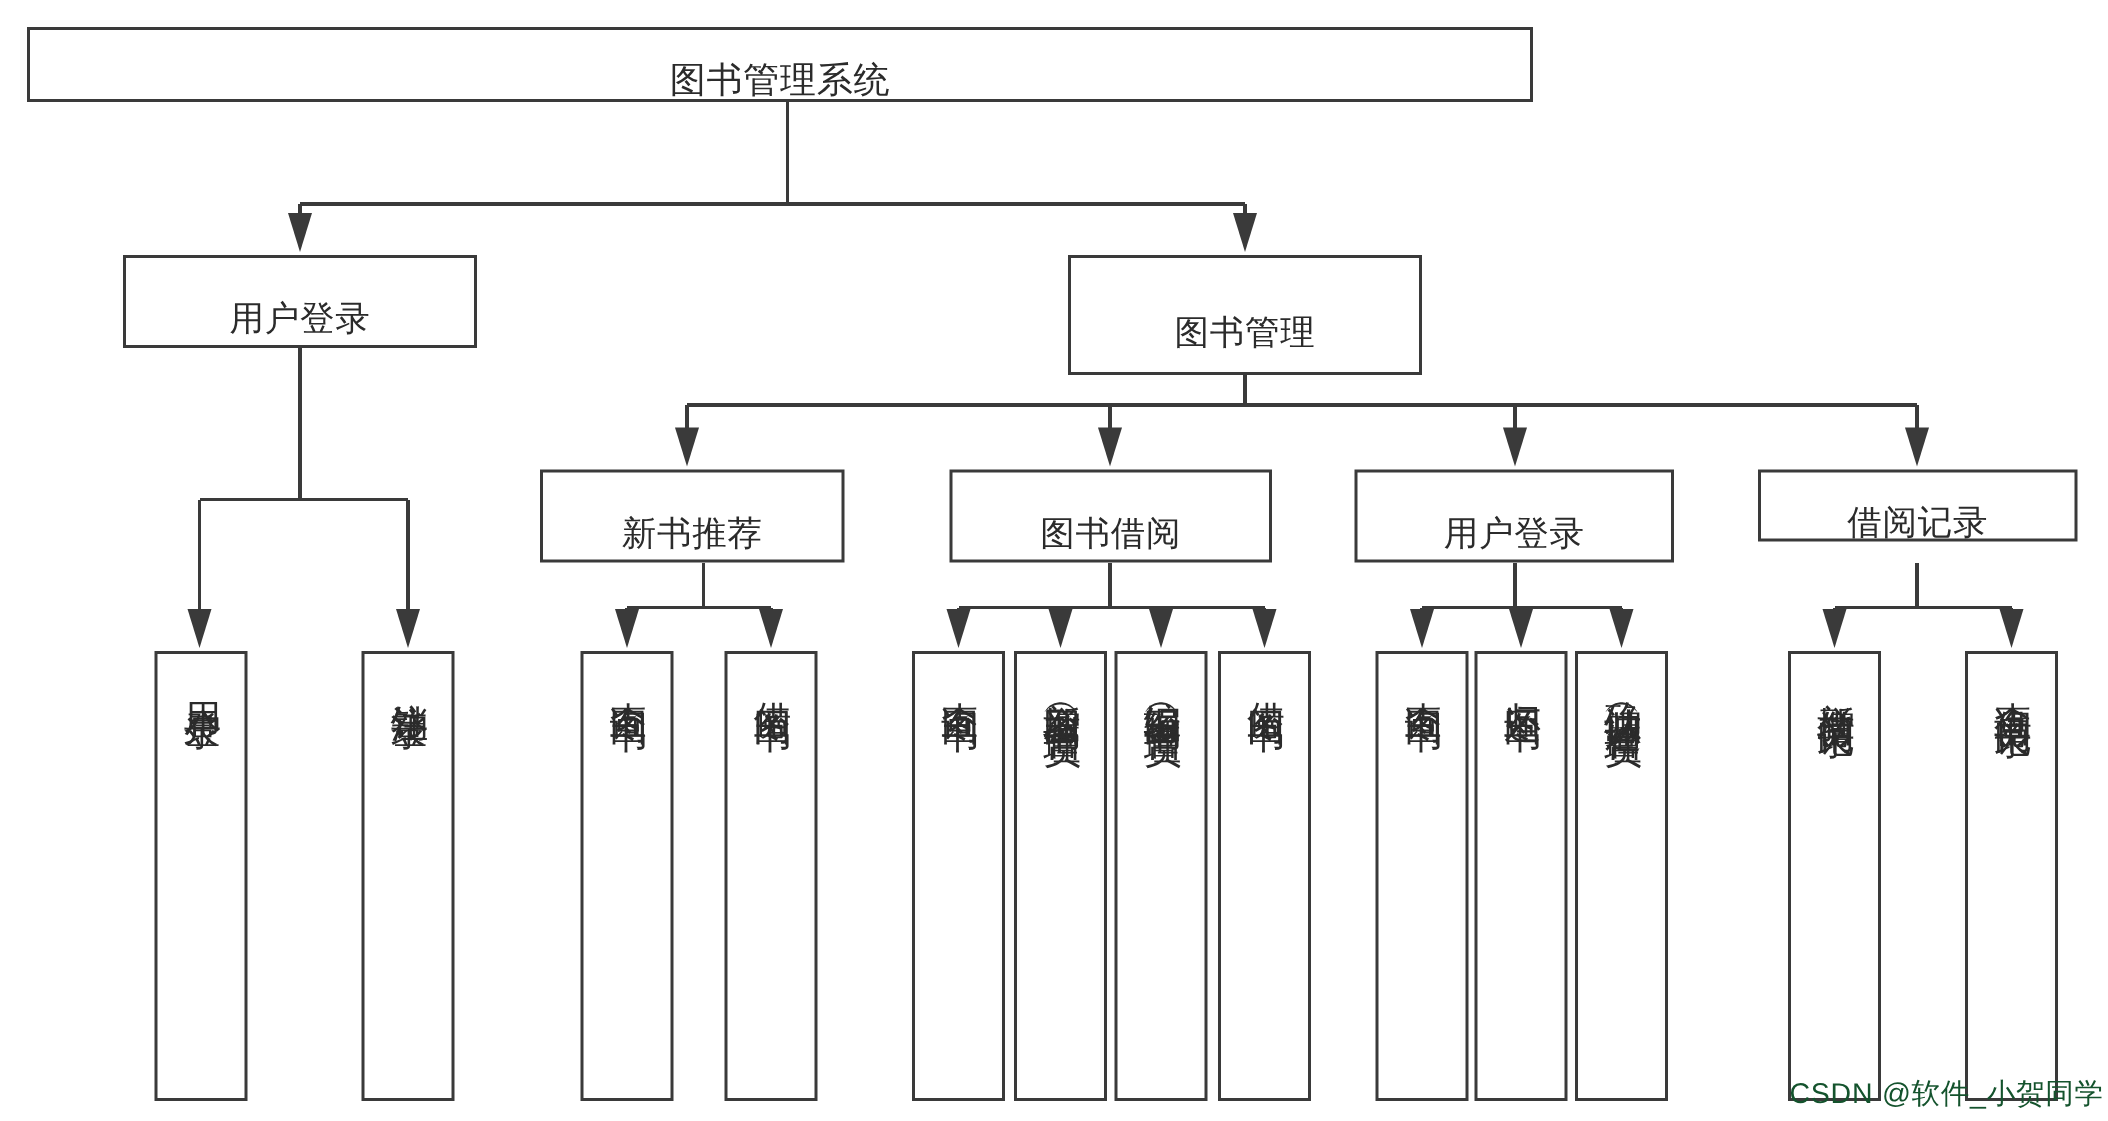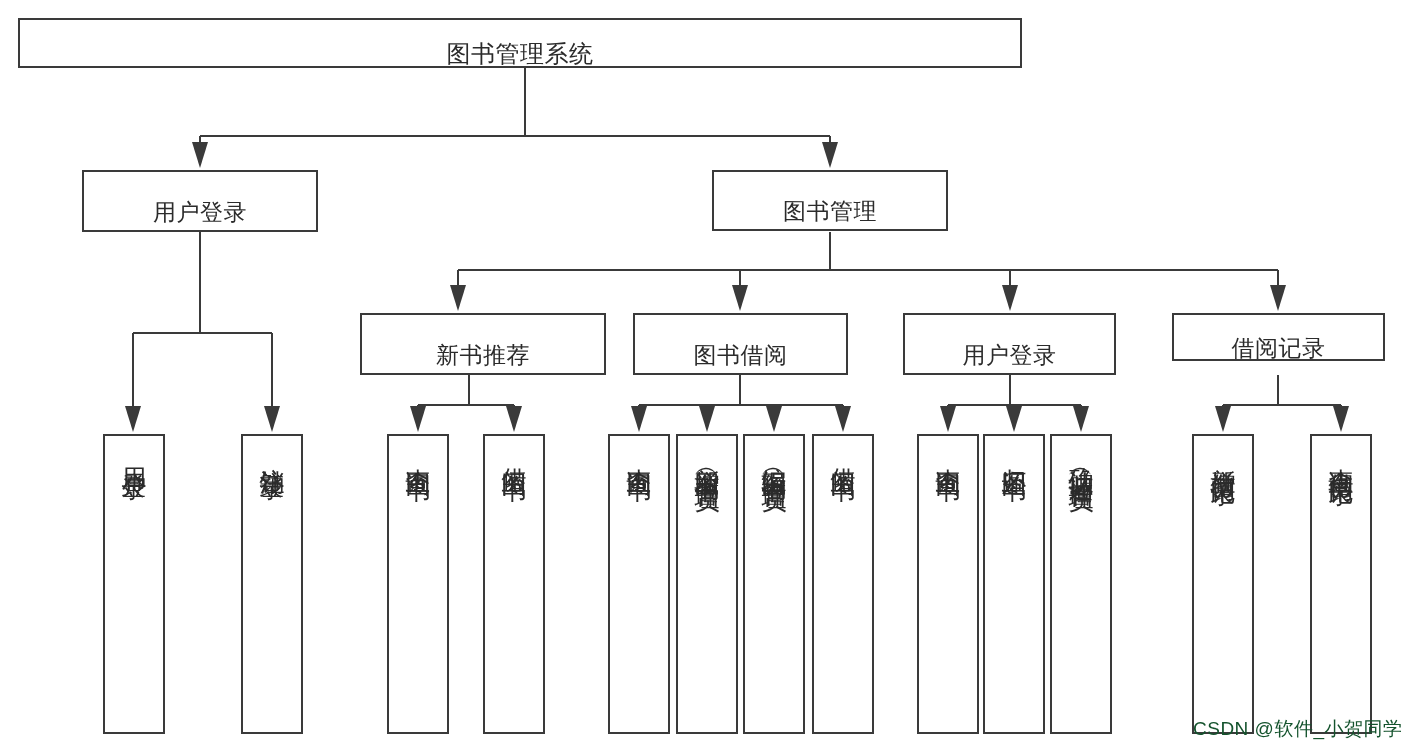--- a/index.html
+++ b/index.html
@@ -125,24 +125,24 @@
       <line x1="1341" y1="405" x2="1341" y2="407" stroke="#3a3a3a" stroke-width="2.5" shape-rendering="crispEdges"></line>
       <path d="M 1333 406 L 1349 406 L 1341 432 Z" fill="#3a3a3a"></path>
     </svg>
   <div id="nodes">
       <div class="node horiz root" style="left: 18px; top: 18px; width: 1004px; height: 50px;">
         <span class="node-label">图书管理系统</span>
       </div>
       <div class="node horiz" style="left: 82px; top: 170px; width: 236px; height: 62px;">
         <span class="node-label">用户登录</span>
       </div>
-      <div class="node horiz" style="left: 712px; top: 170px; width: 236px; height: 61px;">
+      <div class="node horiz" style="left: 712px; top: 170px; width: 236px; height: 80px;">
         <span class="node-label">图书管理</span>
       </div>
-      <div class="node horiz" style="left: 360px; top: 313px; width: 246px; height: 62px;">
+      <div class="node horiz" style="left: 360px; top: 313px; width: 203px; height: 62px;">
         <span class="node-label">新书推荐</span>
       </div>
       <div class="node horiz" style="left: 633px; top: 313px; width: 215px; height: 62px; align-items: center;">
         <span class="node-label">图书借阅</span>
       </div>
       <div class="node horiz" style="left: 903px; top: 313px; width: 213px; height: 62px;">
         <span class="node-label">用户登录</span>
       </div>
       <div class="node horiz" style="left: 1172px; top: 313px; width: 213px; height: 48px;">
         <span class="node-label">借阅记录</span>

